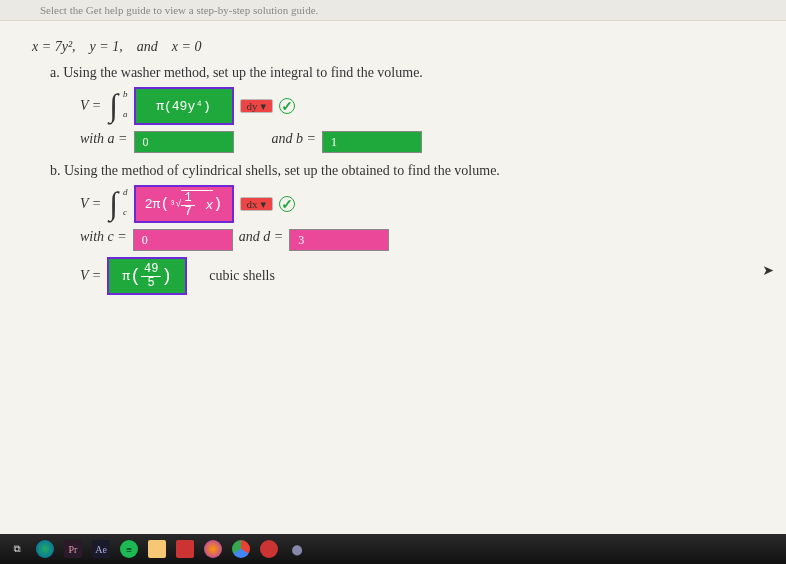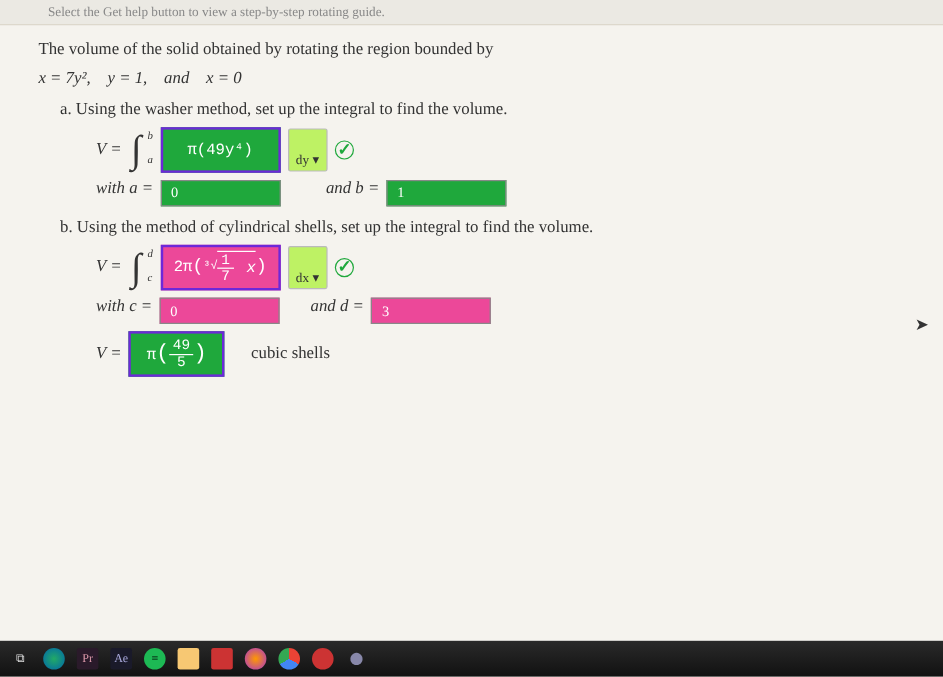--- a/index.html
+++ b/index.html
@@ -93,24 +93,24 @@
       align-items: center;
       min-width: 100px;
       height: 22px;
       padding: 2px 8px;
       border: 1px solid #888;
       color: #fff;
       font-size: 12px;
     }
     .dropdown {
       display: inline-flex;
-      align-items: flex-end;
-      height: 36px;
+      align-items: center;
+      height: 14px;
       padding: 2px 6px;
-      background: #bef264;
+      background: #ef4444;
       border: 1px solid #bbb;
       font-size: 11px;
       gap: 3px;
       border-radius: 2px;
     }
     .check {
       color: #1fa83c;
       font-size: 14px;
       border: 1.5px solid #1fa83c;
       border-radius: 50%;
@@ -150,25 +150,24 @@
       display: flex; align-items: center; justify-content: center;
       font-size: 10px;
       color: #ccc;
     }
     .tb-circle { border-radius: 50%; }
     .root-sym { font-size: 10px; }
   </style>
 </head>
 <body>
 
-<div class="top-hint">Select the Get help button to view a step-by-step rotating guide.</div>
+<div class="top-hint">Select the Get help guide to view a step-by-step solution guide.</div>
 
 <div class="content">
 
-  <p class="problem-text">The volume of the solid obtained by rotating the region bounded by</p>
   <div class="equations">x = 7y², y = 1, and x = 0</div>
 
   <p class="part">a. Using the washer method, set up the integral to find the volume.</p>
   <div class="answer-row">
     <span class="math-label">V =</span>
     <span class="integral-sign">∫</span>
     <span class="int-bounds">
       <span class="upper">b</span>
       <span class="lower">a</span>
     </span>
@@ -179,21 +178,21 @@
     </span>
     <span class="check">✓</span>
   </div>
   <div class="bound-row">
     <span class="math-label">with a =</span>
     <span class="tiny-box correct">0</span>
     <span class="math-label" style="margin-left:32px">and b =</span>
     <span class="tiny-box correct">1</span>
   </div>
 
-  <p class="part">b. Using the method of cylindrical shells, set up the integral to find the volume.</p>
+  <p class="part">b. Using the method of cylindrical shells, set up the obtained to find the volume.</p>
   <div class="answer-row">
     <span class="math-label">V =</span>
     <span class="integral-sign">∫</span>
     <span class="int-bounds">
       <span class="upper">d</span>
       <span class="lower">c</span>
     </span>
     <span class="ans-box incorrect">
       <span>2π</span>
       <span style="font-size:15px">(</span>
@@ -209,21 +208,21 @@
     </span>
     <span class="dropdown">
       <span>dx</span>
       <span>▾</span>
     </span>
     <span class="check">✓</span>
   </div>
   <div class="bound-row">
     <span class="math-label">with c =</span>
     <span class="tiny-box incorrect">0</span>
-    <span class="math-label" style="margin-left:20px">and d =</span>
+    <span class="math-label" style="">and d =</span>
     <span class="tiny-box incorrect">3</span>
   </div>
 
   <div class="answer-row">
     <span class="math-label">V =</span>
     <span class="ans-box correct" style="min-width:80px">
       <span>π</span>
       <span style="font-size:18px">(</span>
       <span class="frac">
         <span class="frac-num">49</span>

